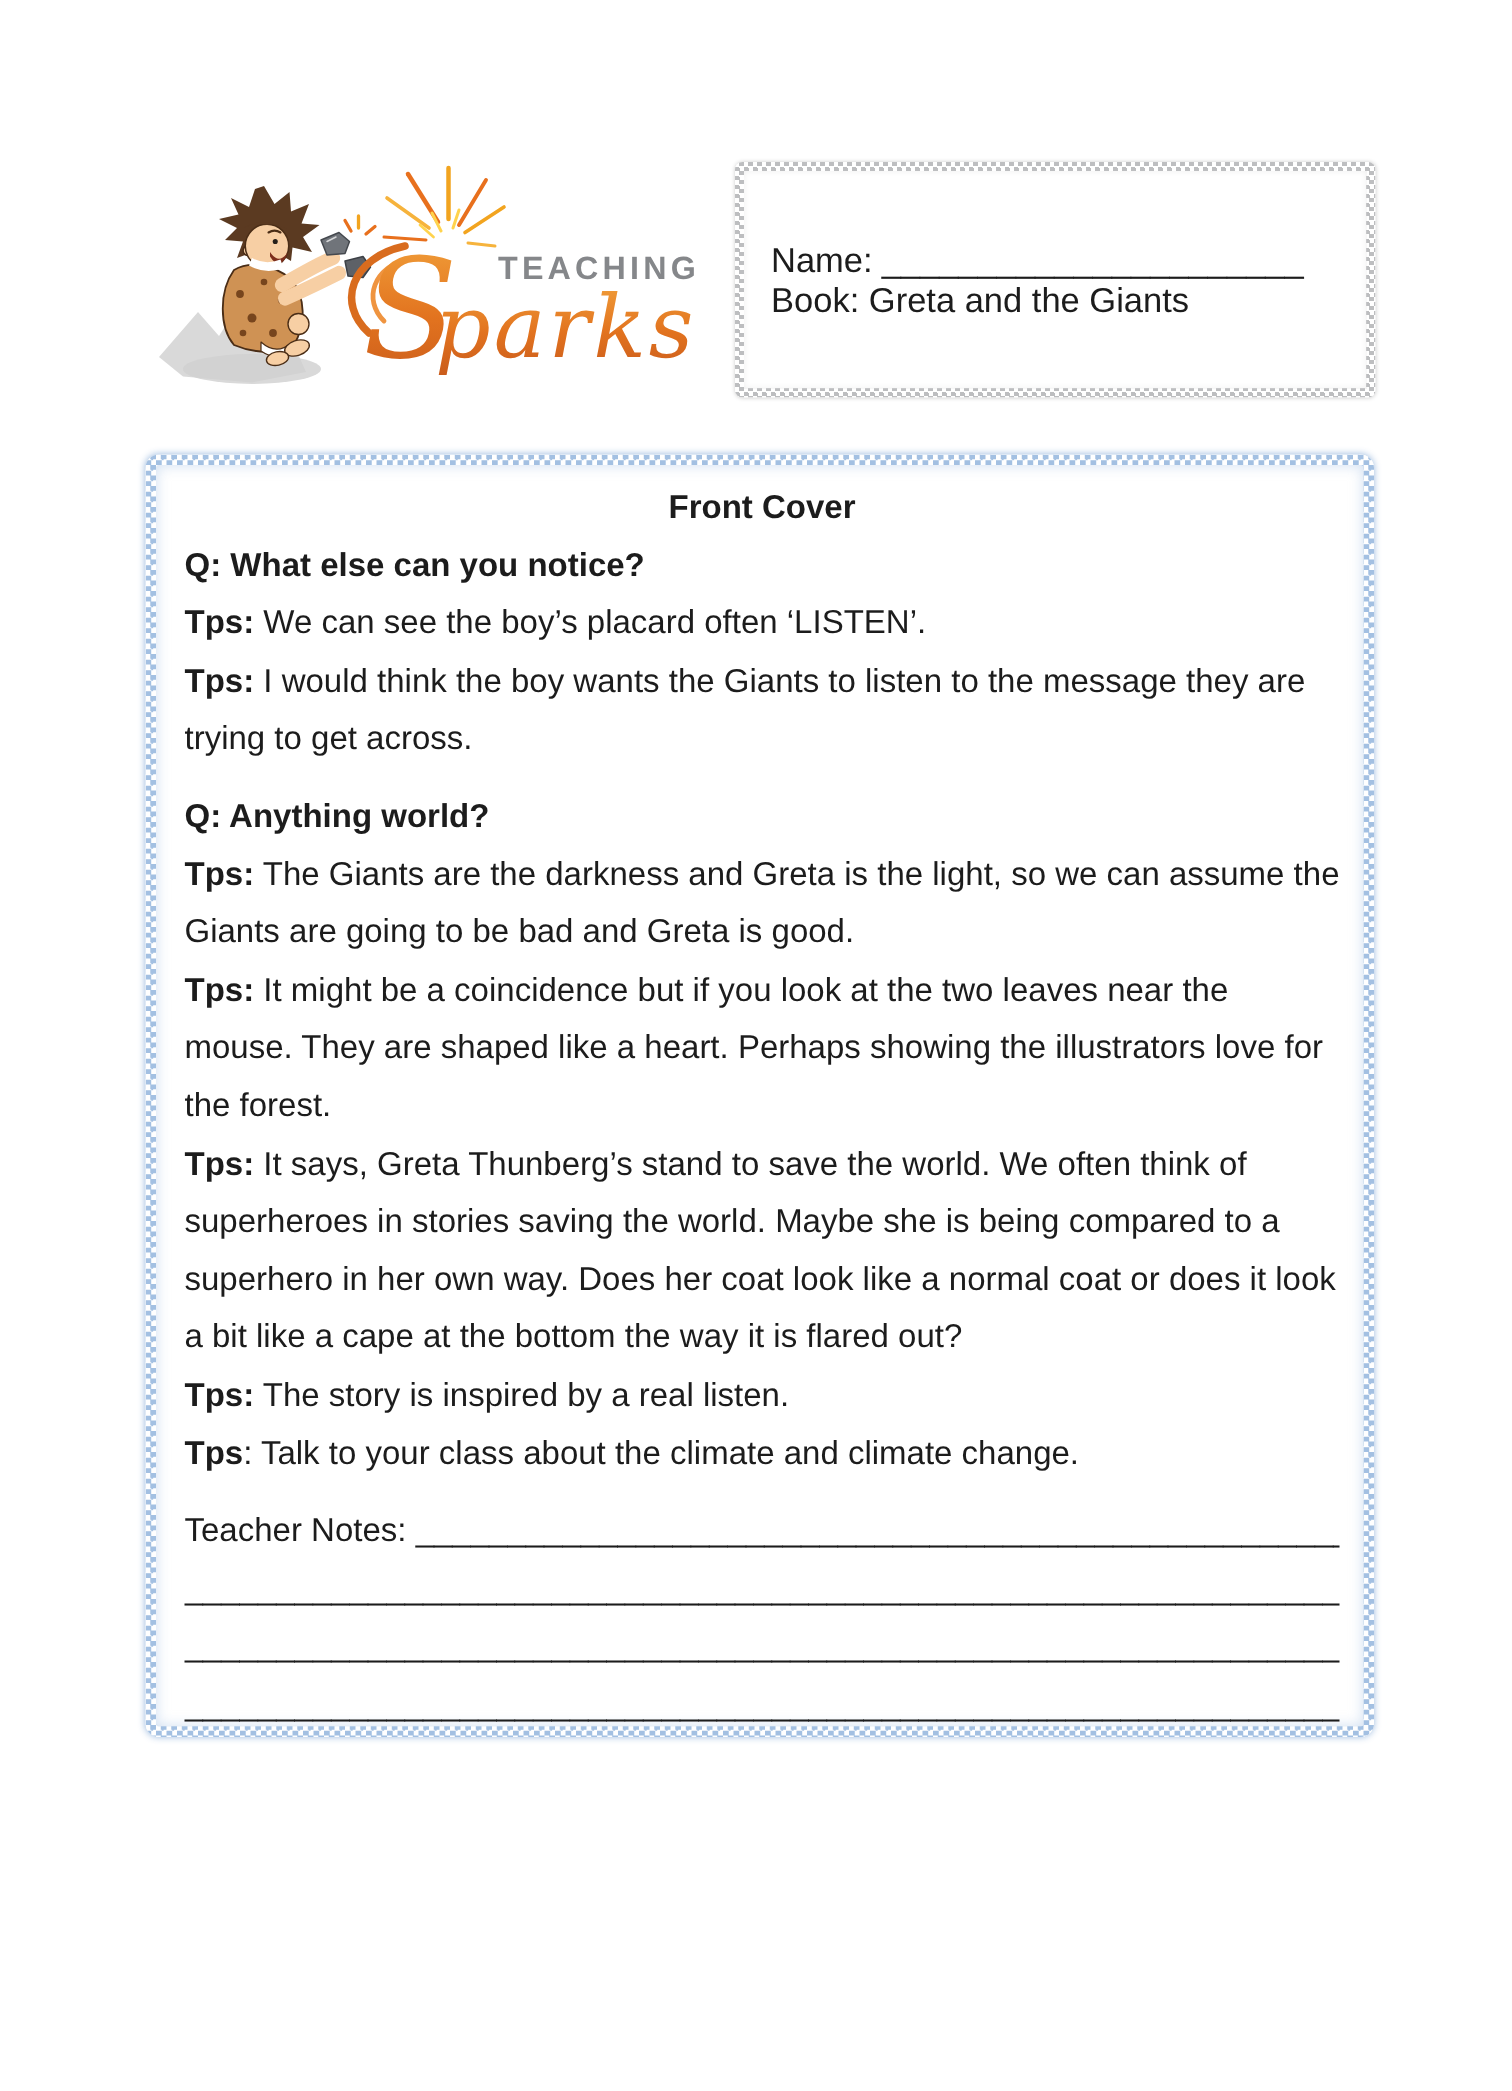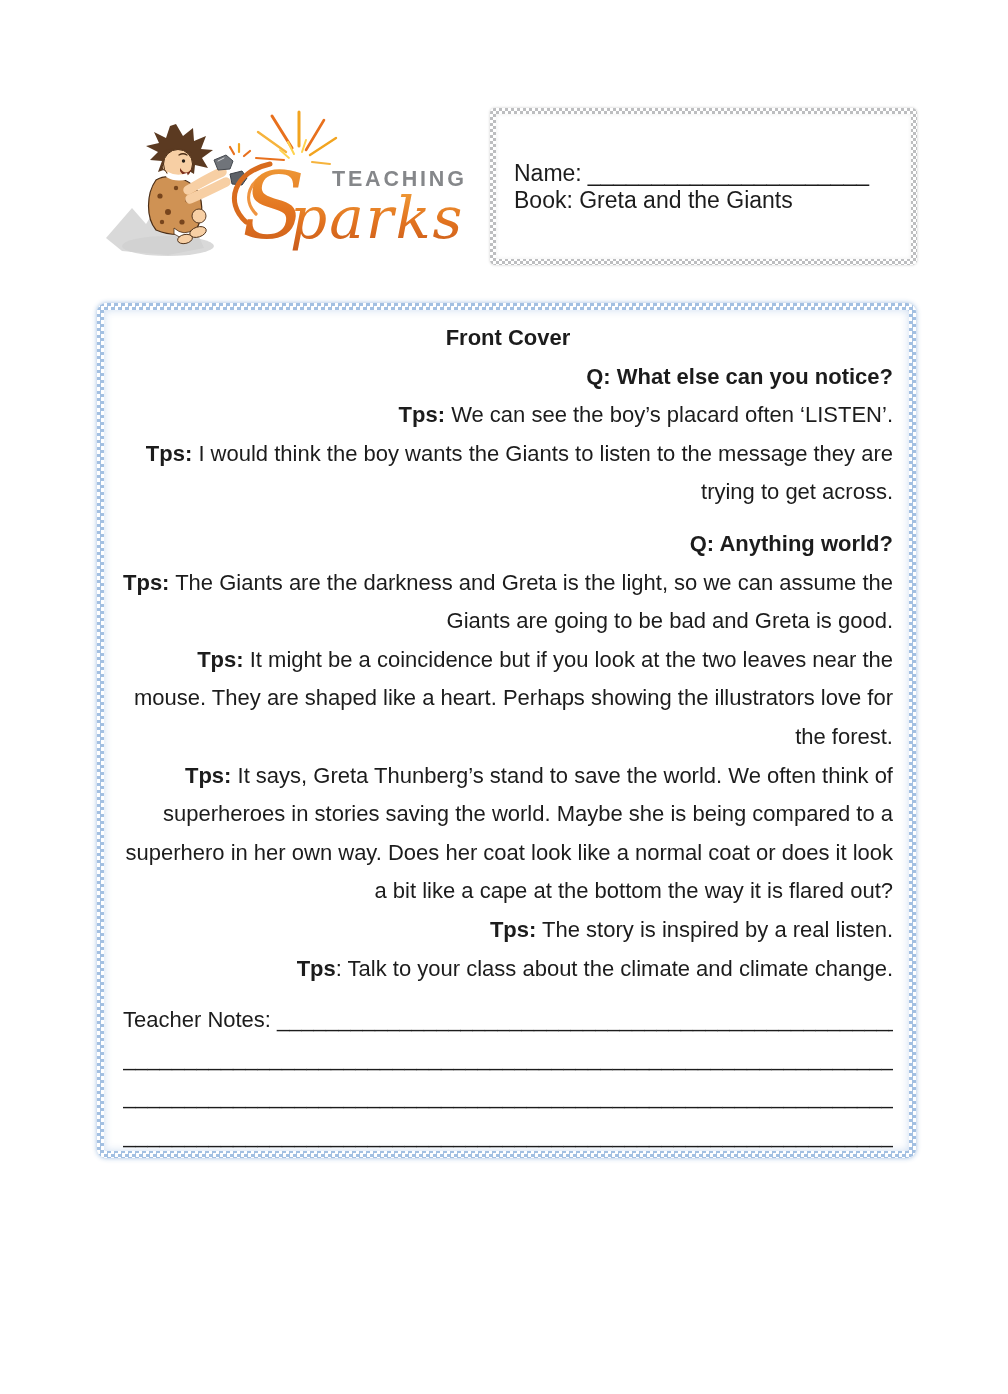--- a/index.html
+++ b/index.html
@@ -34,21 +34,21 @@
     background:
       linear-gradient(#ffffff,#ffffff) padding-box,
       repeating-conic-gradient(#a3c0e2 0% 25%, #ffffff 0% 50%) 0 0 / 7px 7px border-box;
     box-shadow: 0 0 5px rgba(146,180,220,.9), inset 0 0 9px rgba(166,193,227,.55);
     padding:9px 16px 0 19px;
     font-size:22px; line-height:38.6px;
     overflow:hidden;
   }
 
   .title { margin:0; font-size:22px; font-weight:bold; text-align:center; }
-  .para  { margin:0;text-align:right; }
+  .para  { margin:0; }
   .para .b { font-weight:bold; }
   .para.spacer { margin-top:13px; }
 
   .notes-first { margin:13px 0 0 0; white-space:nowrap; overflow:hidden; }
   .rule-line   { margin:0; white-space:nowrap; overflow:hidden; }
 </style>
 </head>
 <body>
 
 <div class="page">

